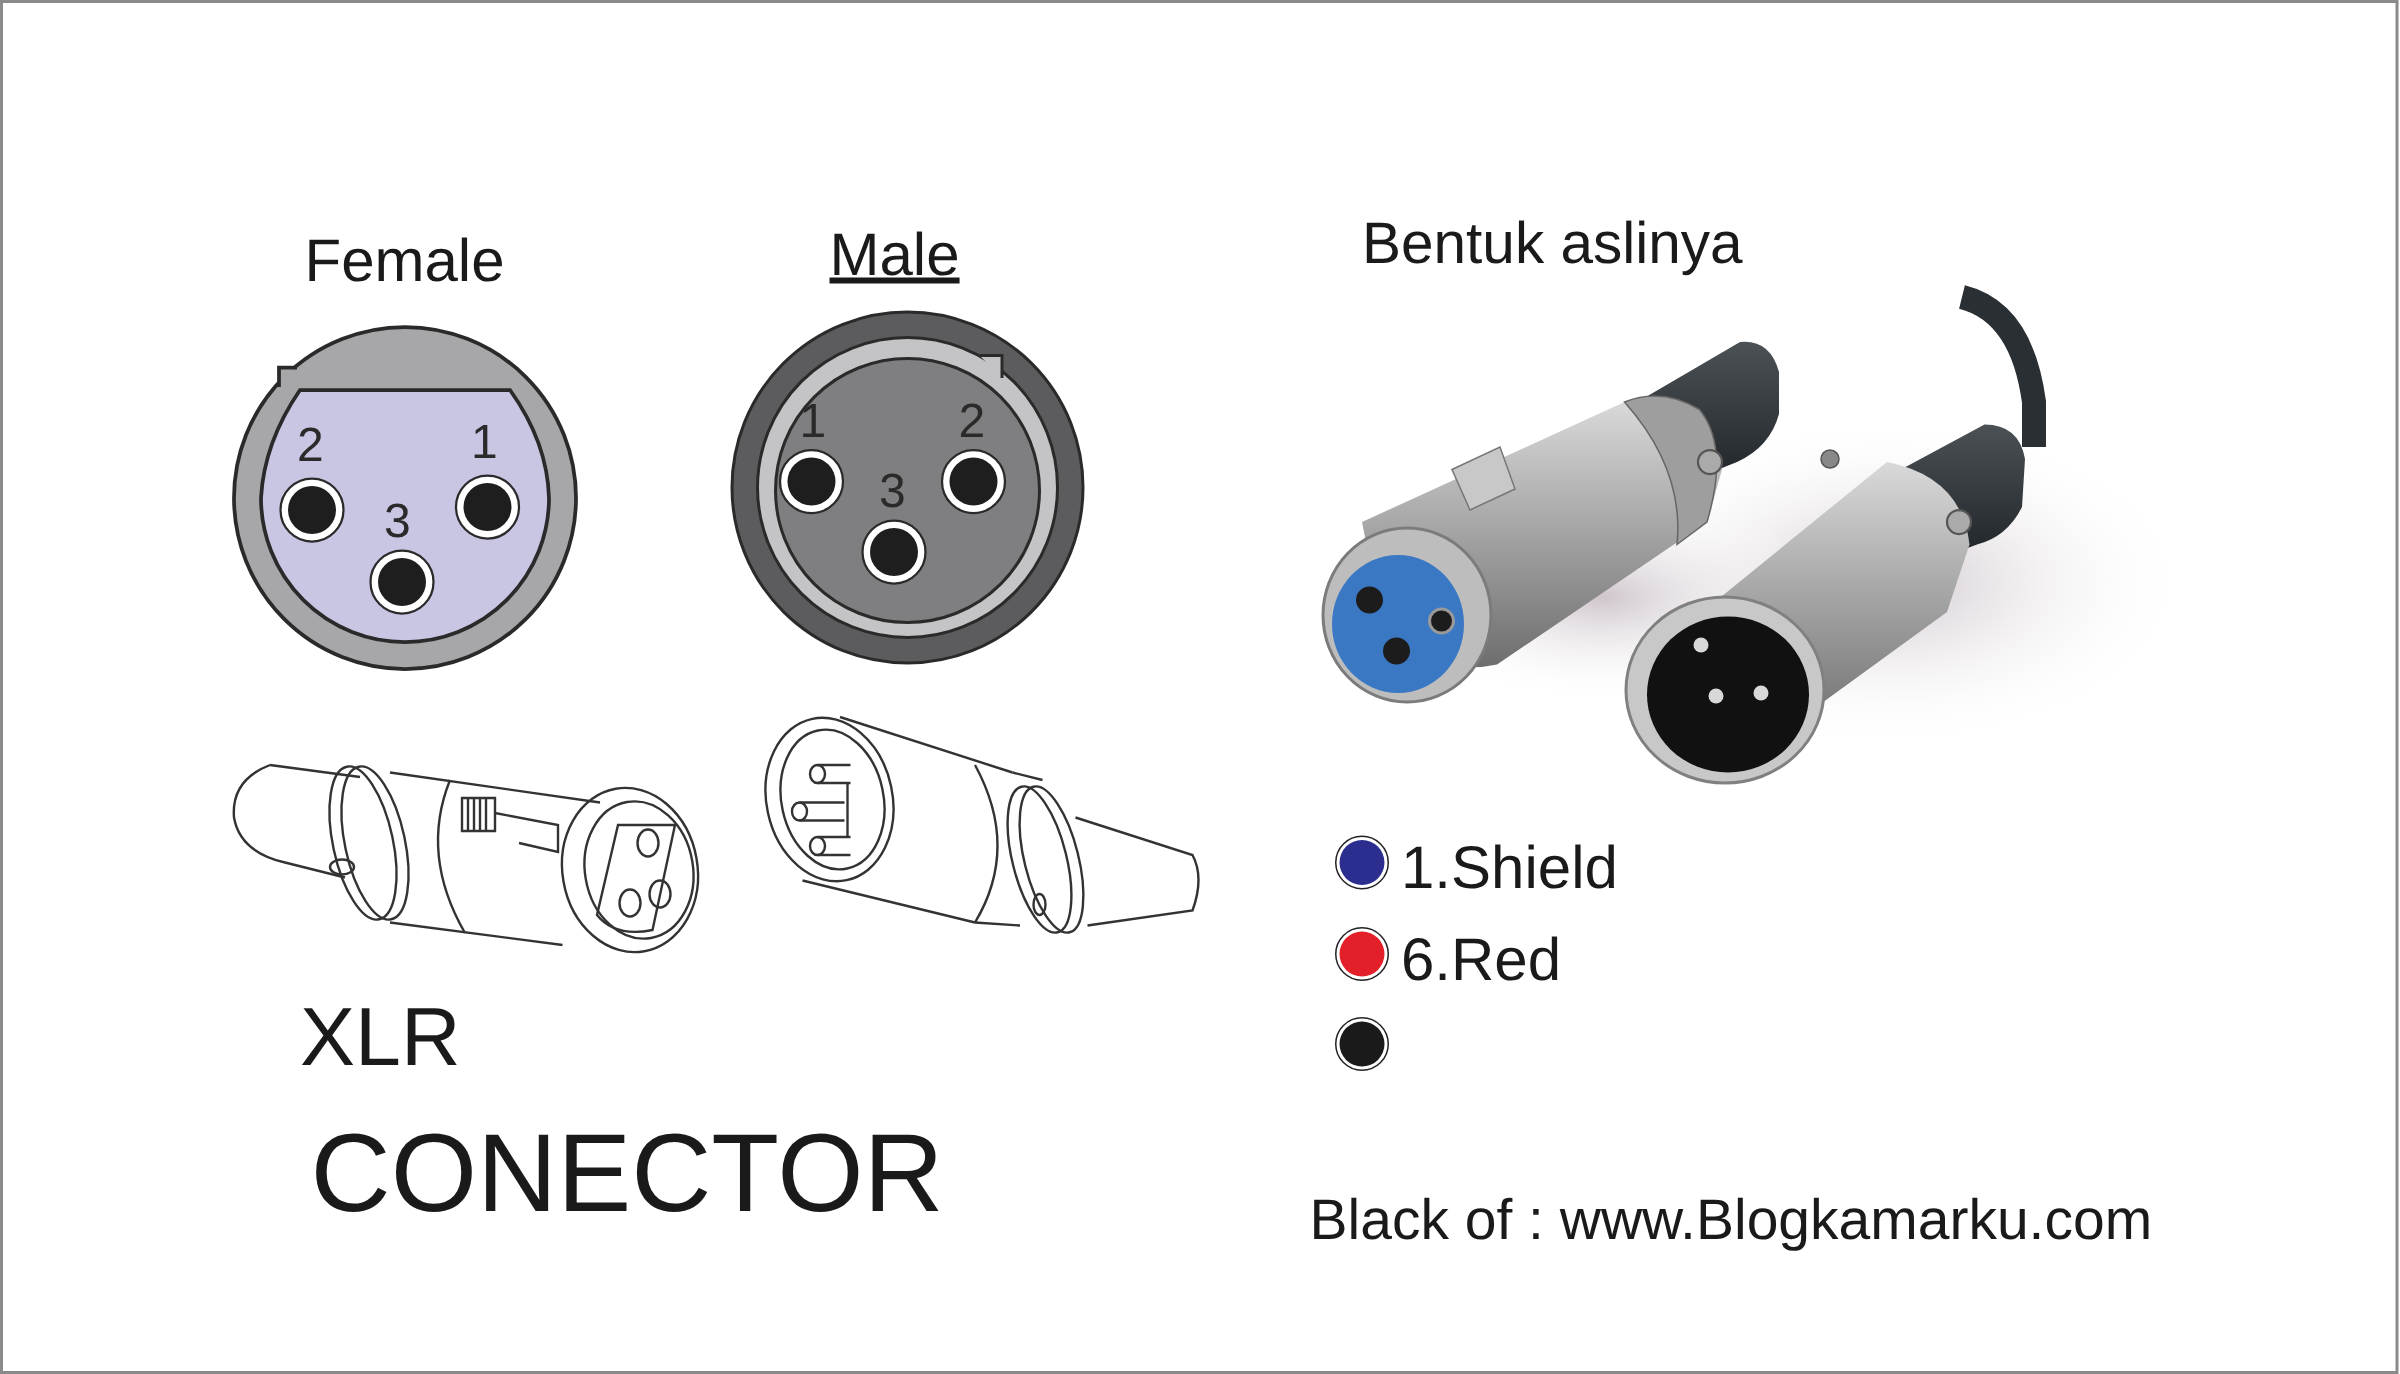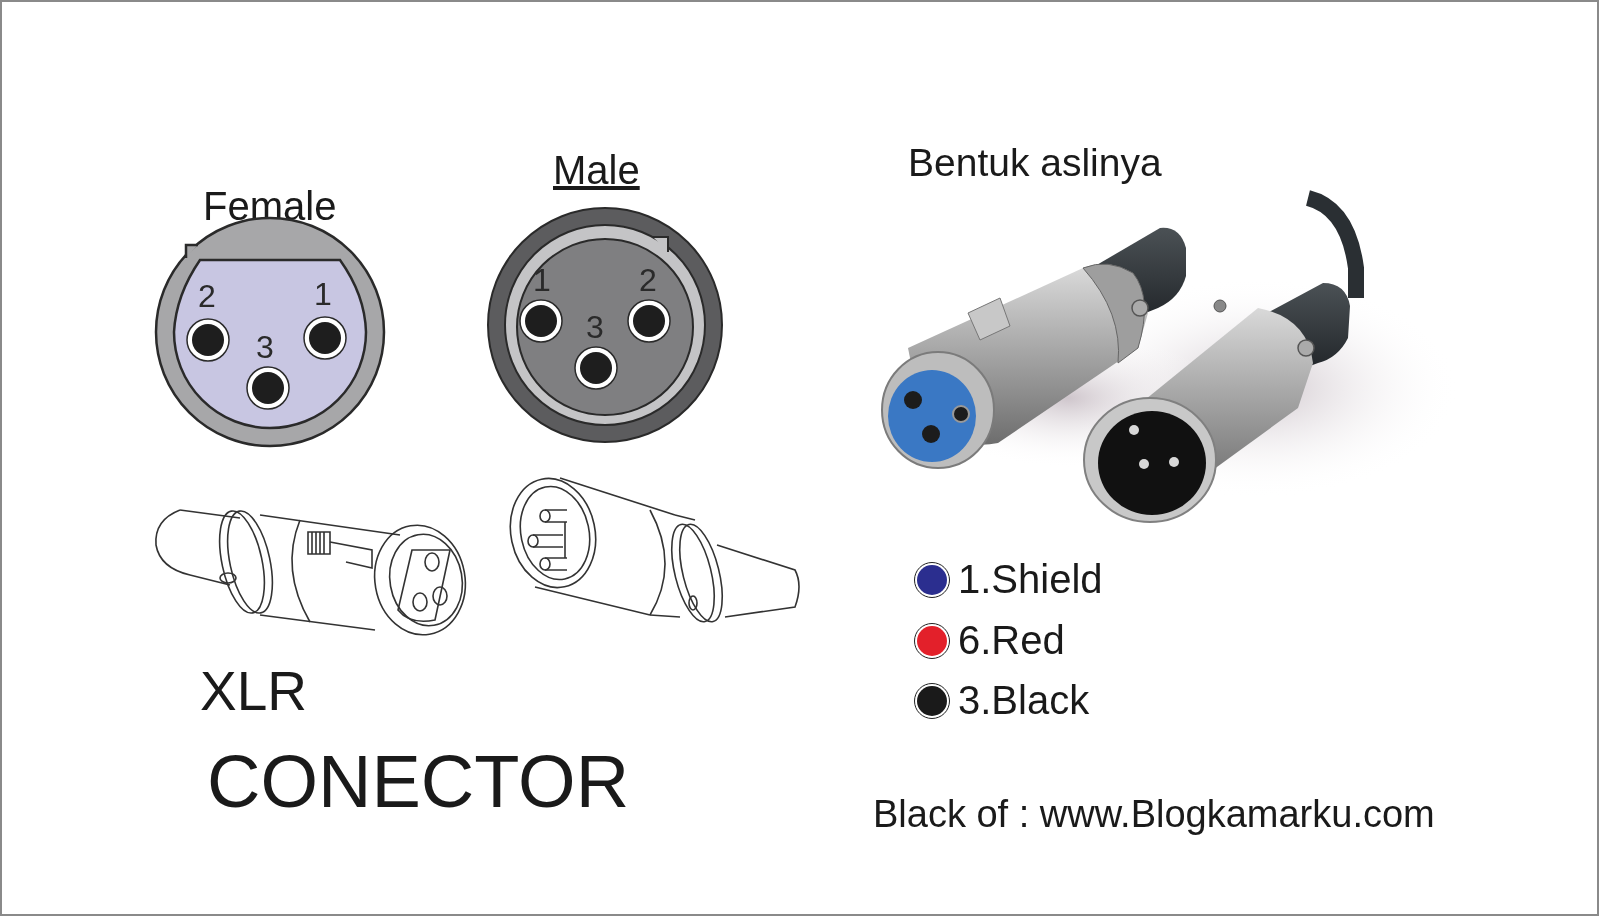--- a/index.html
+++ b/index.html
@@ -1,26 +1,26 @@
 <!DOCTYPE html>
 <html><head>
 <meta charset="utf-8">
 <style>
   html, body { margin: 0; padding: 0; background: #ffffff; }
   body { width: 1600px; height: 916px; position: relative; overflow: hidden; font-family: "Liberation Sans", sans-serif; color: #1a1a1a; }
   .frame { position: absolute; left: 0; top: 0; width: 1595px; height: 912px; border: 2px solid #8a8a8a; border-right-width: 2px; border-bottom-width: 2px; box-sizing: content-box; }
   .abs { position: absolute; }
   .label { font-family: "Liberation Sans", sans-serif; color: #1a1a1a; white-space: nowrap; }
-  .lbl-female { left: 203px; top: 152px; font-size: 40px; margin-top: 32px; }
+  .lbl-female { left: 203px; top: 152px; font-size: 40px; }
   .lbl-male { left: 553px; top: 148px; font-size: 40px; text-decoration: underline; }
   .lbl-original { left: 908px; top: 141px; font-size: 39px; }
   .title1 { left: 200px; top: 664px; font-size: 55px; line-height: 1; letter-spacing: 0px; text-align: right; }
   .title2 { left: 207px; top: 745px; font-size: 74px; line-height: 1; }
   .source { left: 873px; top: 793px; font-size: 38px; }
-  .legend-item { position: absolute; left: 914px; display: flex; align-items: center; }
+  .legend-item { position: absolute; left: 890px; display: flex; }
   .legend-dot { width: 36px; height: 36px; border-radius: 50%; border: 1.5px solid #222; box-sizing: border-box; display: flex; align-items: center; justify-content: center; background: #fff; }
   .legend-dot span { display: block; width: 30px; height: 30px; border-radius: 50%; }
   .legend-text { font-size: 40px; margin-left: 8px; }
   svg { position: absolute; overflow: visible; }
 </style>
 </head>
 <body>
 
 <div class="frame"></div>
 
@@ -189,19 +189,18 @@
 <div class="legend-item" style="top:618px;">
   <div class="legend-dot">
       <span style="background:#e3202a;"></span>
     </div>
   <div class="legend-text">6.Red</div>
 </div>
 <div class="legend-item" style="top:678px;">
   <div class="legend-dot">
       <span style="background:#1a1a1a;"></span>
     </div>
-  <div class="legend-text">3.Black</div>
 </div>
 
 <div class="abs label title1">XLR</div>
 <div class="abs label title2">CONECTOR</div>
 
 <div class="abs label source">Black of : www.Blogkamarku.com</div>
 
 </body></html>

